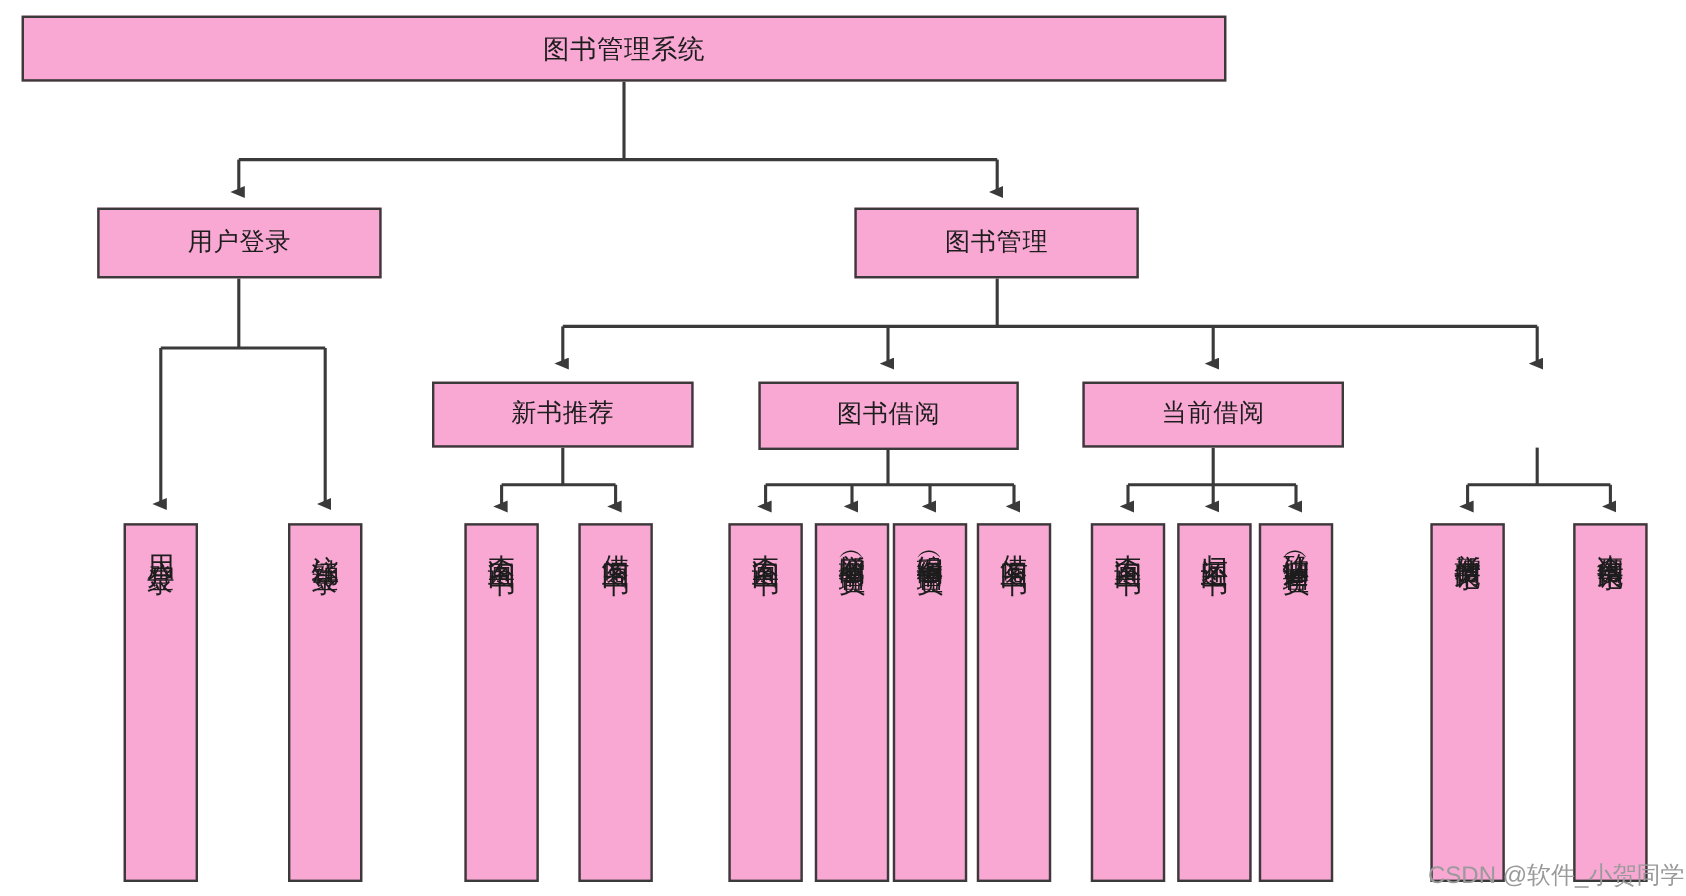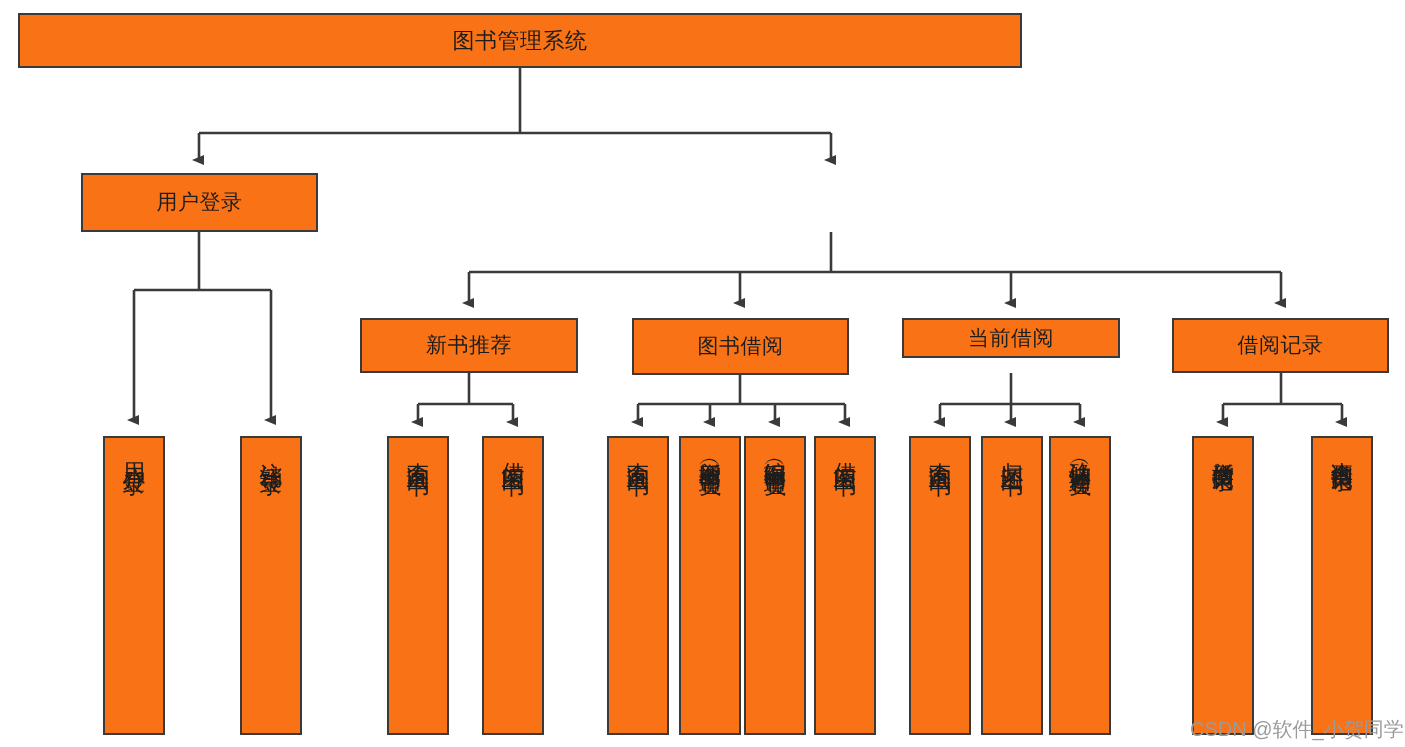--- a/index.html
+++ b/index.html
@@ -22,21 +22,21 @@
     left: 0;
     top: 0;
     width: 1405px;
     height: 747px;
     pointer-events: none;
   }
   .node {
     position: absolute;
     box-sizing: border-box;
     border: 2px solid #3a3a3a;
-    background: #f97316;
+    background: #f9a8d4;
     display: flex;
     align-items: center;
     justify-content: center;
     color: #1d1d1d;
   }
   .node .lbl {
     display: block;
     text-align: center;
     line-height: 1.18;
     white-space: nowrap;
@@ -129,32 +129,32 @@
     </g>
   </svg>
 
   <div class="node horiz root" style="left:18px; top:13px; width:1004px; height:55px;">
     <span class="lbl">图书管理系统</span>
   </div>
 
   <div class="node horiz" style="left:81px; top:173px; width:237px; height:59px;">
     <span class="lbl">用户登录</span>
   </div>
+  <div class="node horiz" style="left:712px; top:173px; width:237px; height:59px;">
+    <span class="lbl">图书管理</span>
+  </div>
 
   <div class="node horiz" style="left:360px; top:318px; width:218px; height:55px;">
     <span class="lbl">新书推荐</span>
   </div>
   <div class="node horiz" style="left:632px; top:318px; width:217px; height:57px;">
     <span class="lbl">图书借阅</span>
   </div>
-  <div class="node horiz" style="left:902px; top:318px; width:218px; height:40px;">
+  <div class="node horiz" style="left:902px; top:318px; width:218px; height:55px;">
     <span class="lbl">当前借阅</span>
-  </div>
-  <div class="node horiz" style="left:1172px; top:318px; width:217px; height:55px;">
-    <span class="lbl">借阅记录</span>
   </div>
 
   <div class="node vert" style="left:103px; top:436px; width:62px; height:299px; justify-content:center;">
     <span class="lbl">用户登录</span>
   </div>
   <div class="node vert" style="left:240px; top:436px; width:62px; height:299px; justify-content:center;">
     <span class="lbl">注销登录</span>
   </div>
 
   <div class="node vert" style="left:387px; top:436px; width:62px; height:299px; justify-content:center;">

